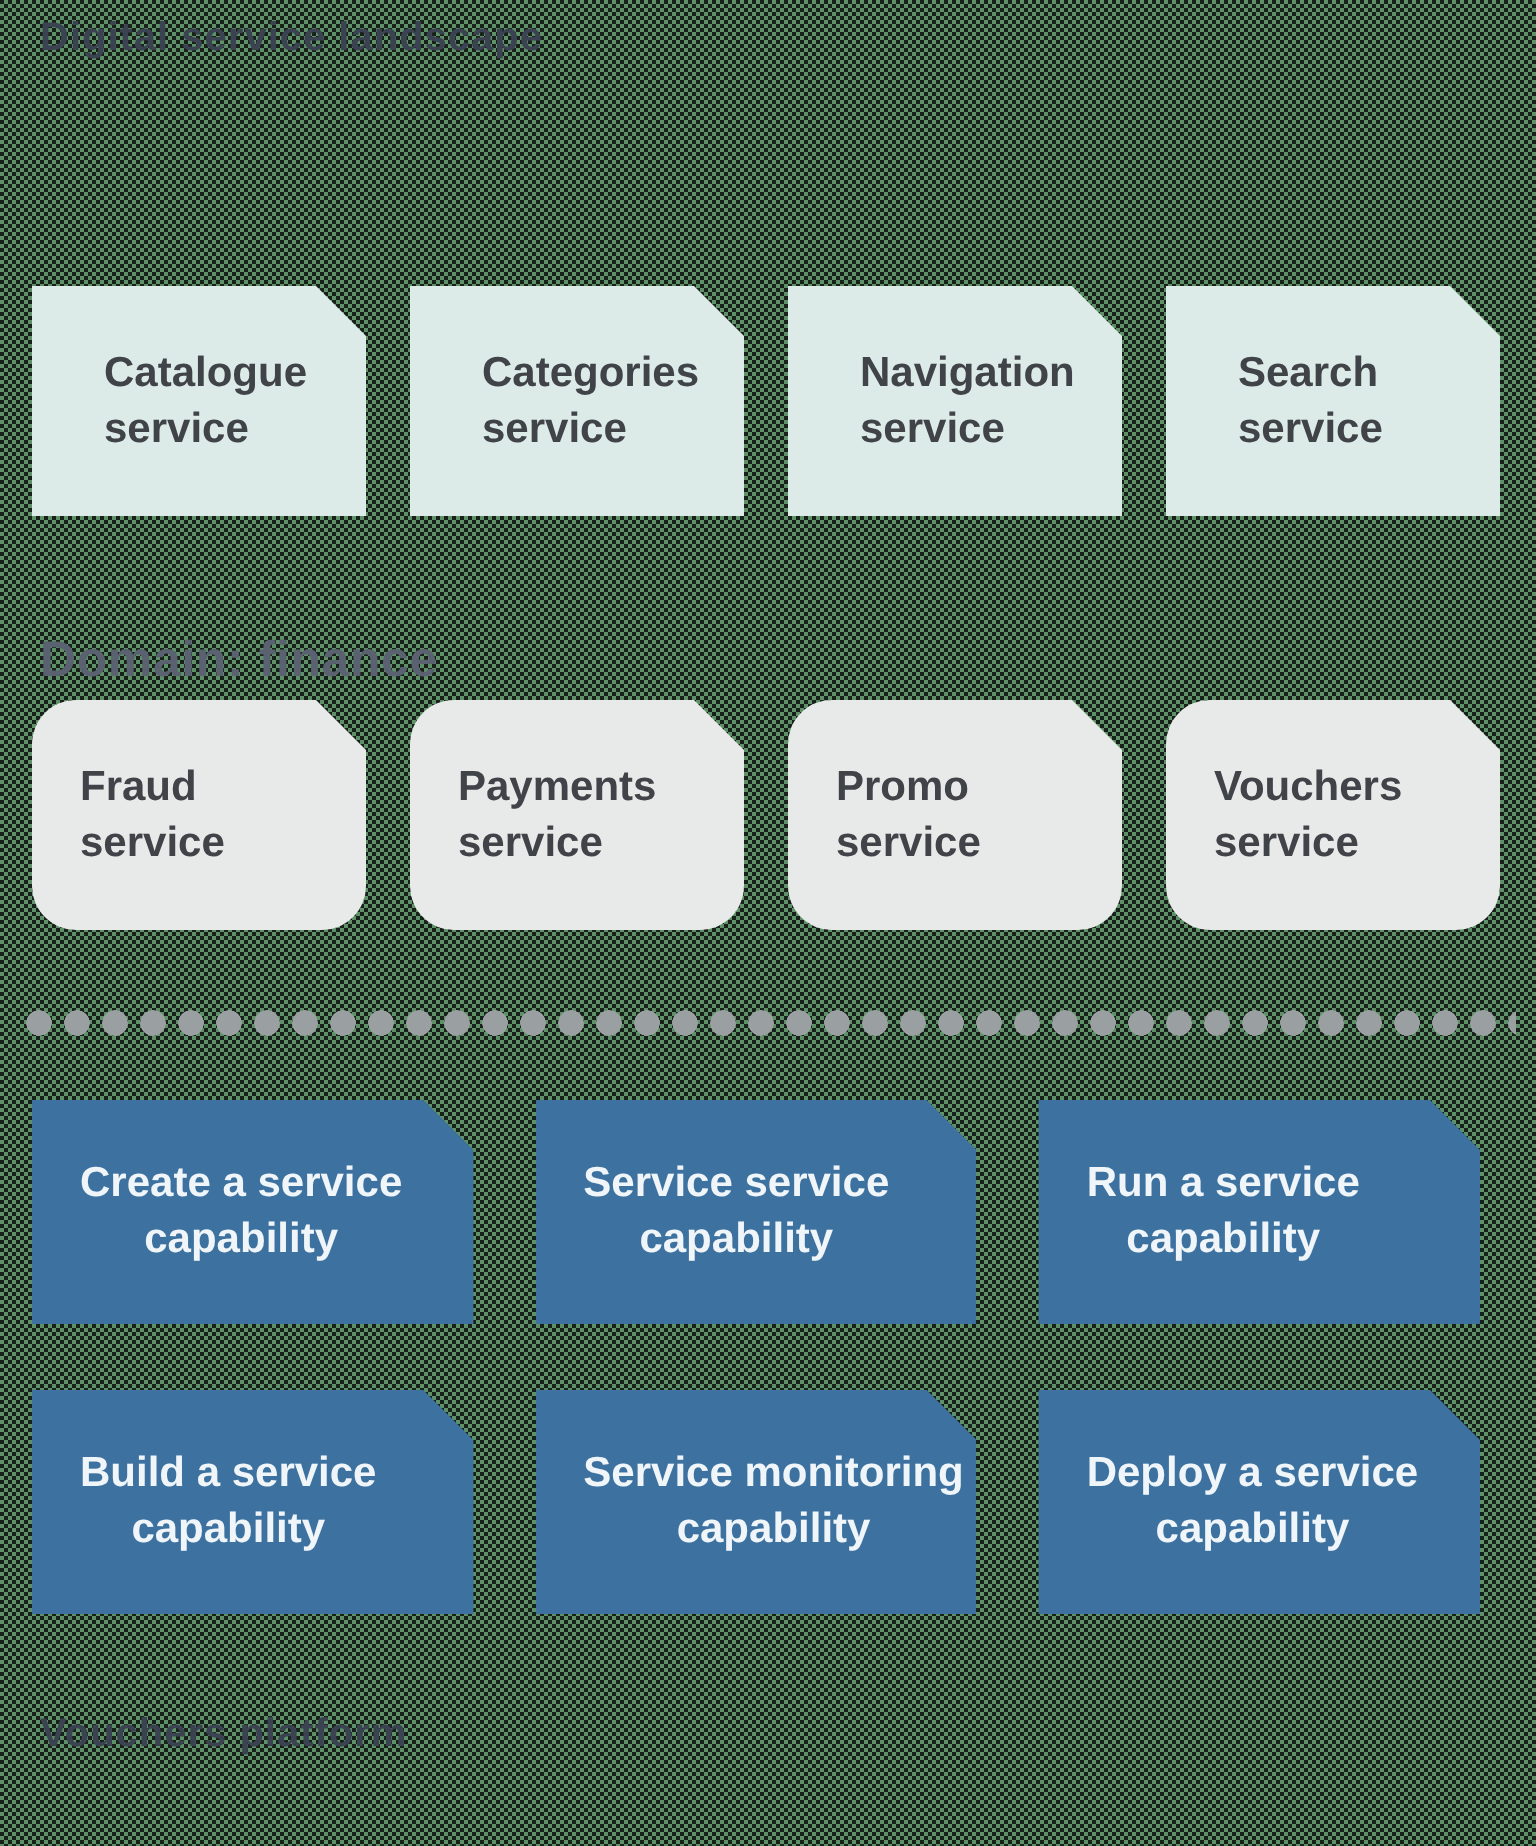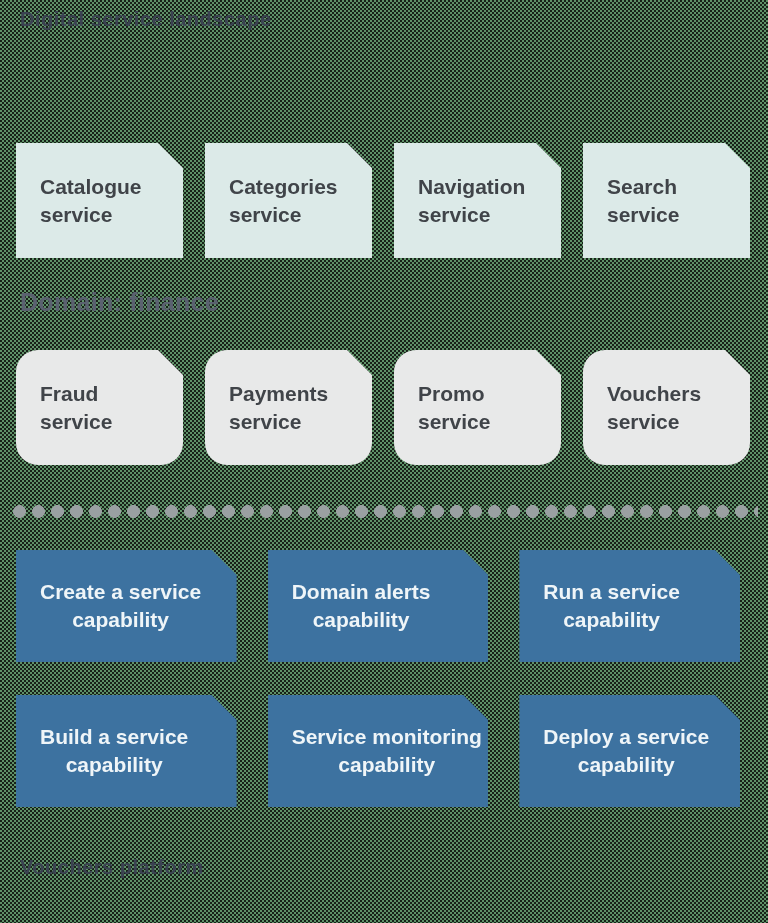--- a/index.html
+++ b/index.html
@@ -26,21 +26,21 @@
   #platform-title { top: 856px; }
   .domain-label {
     position: absolute;
     left: 20px;
     font-size: 25px;
     font-weight: 700;
     letter-spacing: 0.3px;
     color: #5a6170;
   }
   #domain-nav-label { top: 97px; }
-  #domain-fin-label { top: 288px; border-radius: 10px; }
+  #domain-fin-label { top: 316px; border-radius: 10px; }
   .row {
     position: absolute;
     left: 16px;
     display: grid;
   }
   .services-row {
     width: 734px;
     grid-template-columns: repeat(4, 1fr);
     gap: 22px;
   }
@@ -54,21 +54,21 @@
   }
   .card .label {
     padding-left: 24px;
     padding-right: 6px;
     font-size: 21px;
     font-weight: 700;
     line-height: 28px;
     white-space: pre-line;
     color: #404449;
   }
-  .nav-card { background: #dceae8; }
+  .nav-card { background: #dceae8; padding-left: 12px; }
   .fin-card { background: #e8e9e9; border-radius: 22px; }
   .dots {
     position: absolute;
     left: 10px;
     top: 505px;
     width: 748px;
     height: 13px;
     background-image: radial-gradient(circle closest-side, #9aa0a2 96%, rgba(0,0,0,0));
     background-size: 19px 13px;
     background-repeat: repeat-x;
@@ -138,21 +138,21 @@
   </div>
 
   <div class="dots"></div>
 
   <div class="row cap-row" id="cap-row-1">
     <div class="card cap-card">
       <span class="label">Create a service
 capability</span>
     </div>
     <div class="card cap-card">
-      <span class="label">Domain alerts
+      <span class="label">Service service
 capability</span>
     </div>
     <div class="card cap-card">
       <span class="label">Run a service
 capability</span>
     </div>
   </div>
 
   <div class="row cap-row" id="cap-row-2">
     <div class="card cap-card">

